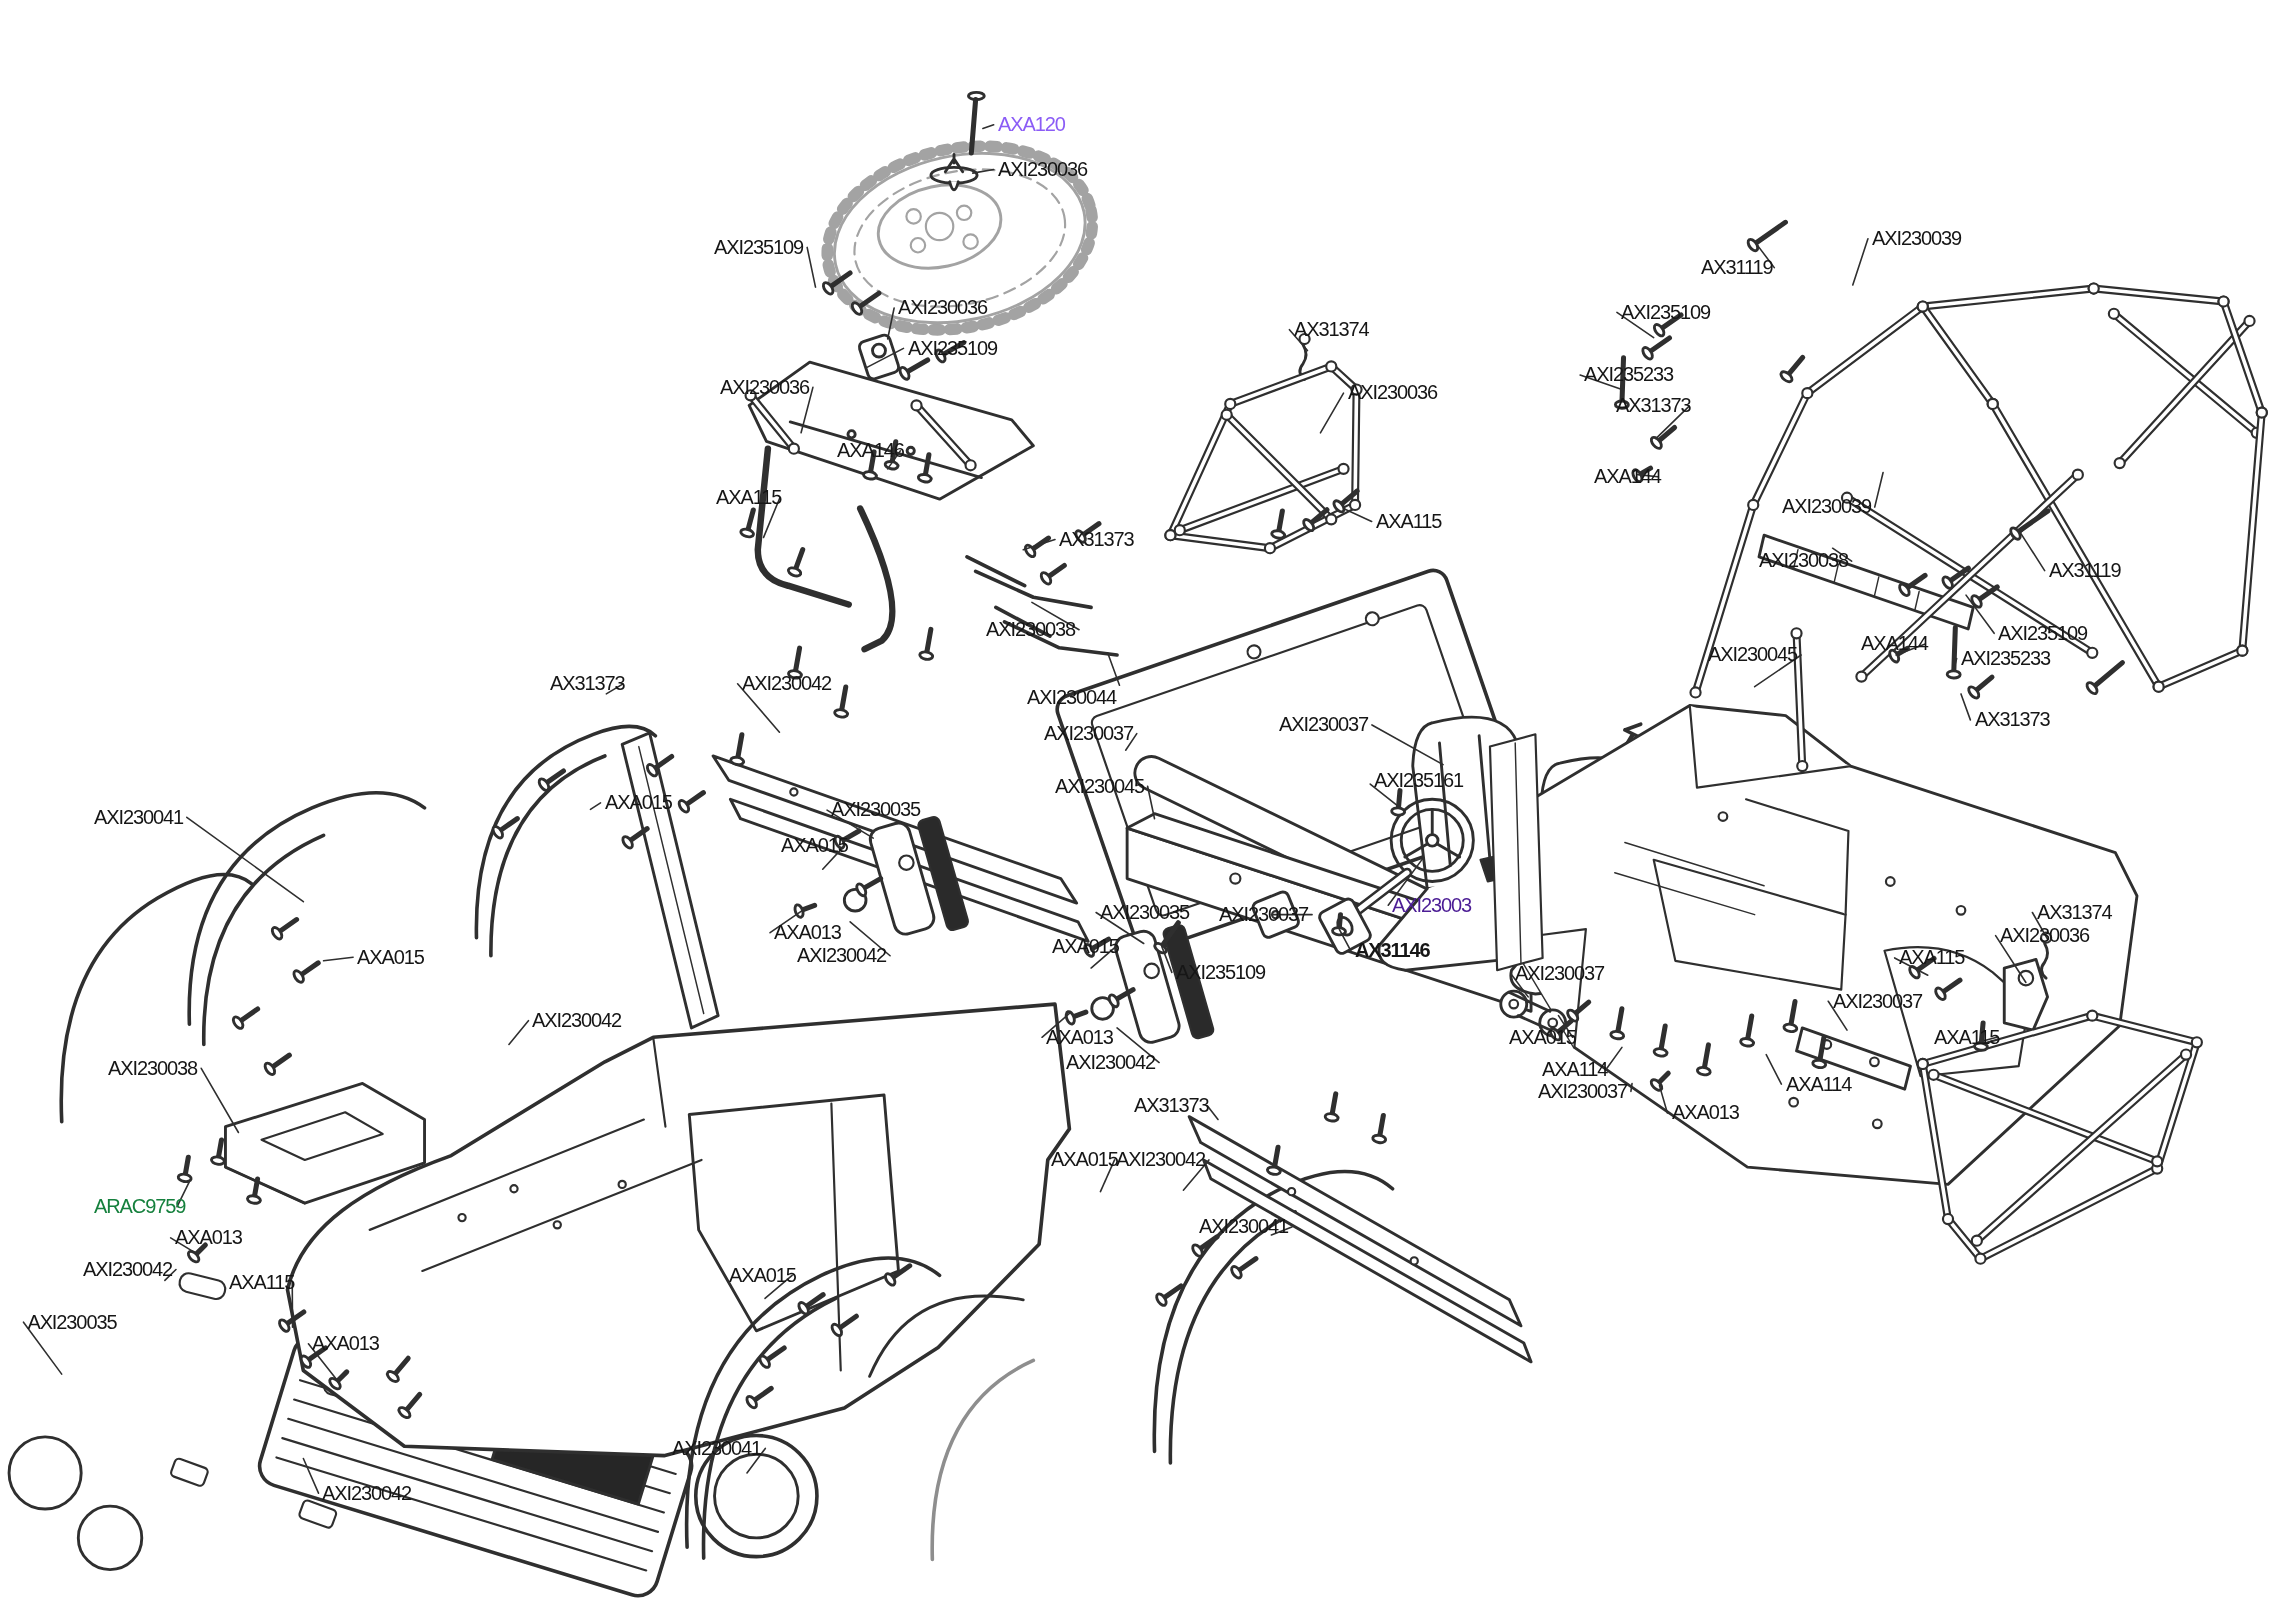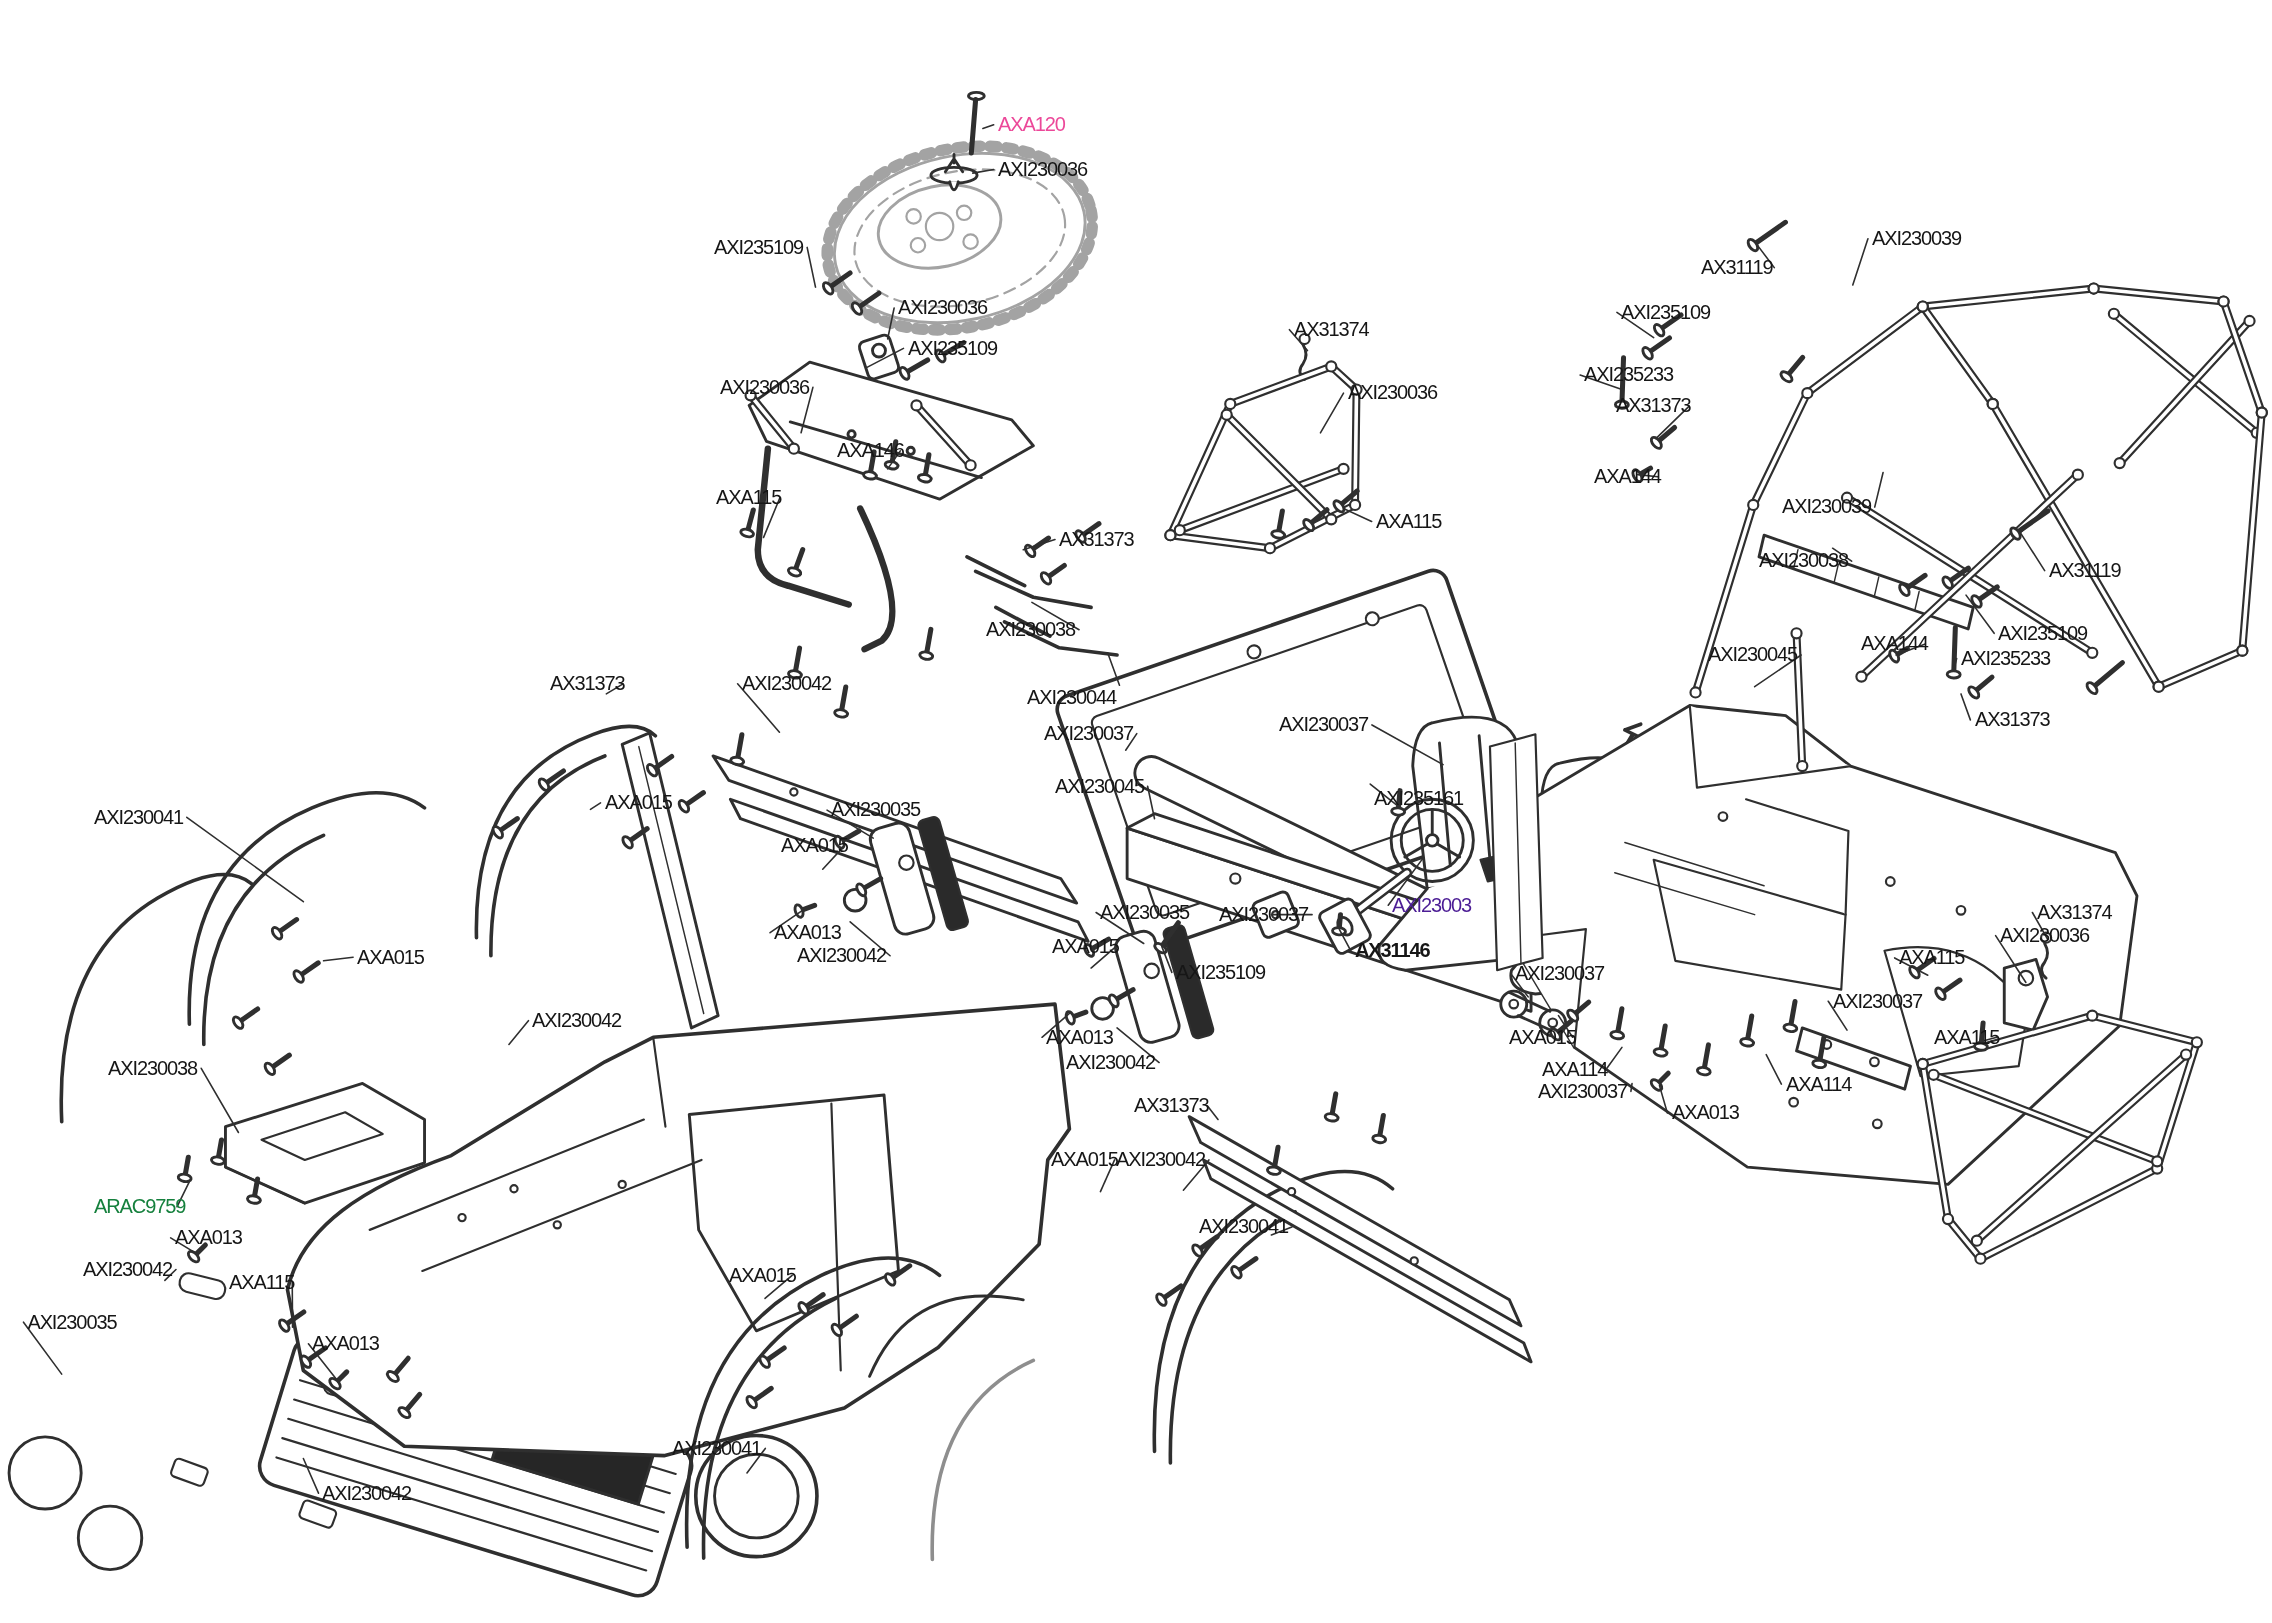--- a/index.html
+++ b/index.html
@@ -739,38 +739,38 @@
         <line x1="2094" y1="1350" x2="2118" y2="1382" stroke="#2f2f2f" stroke-width="2.2"></line>
         <line x1="2534" y1="1388" x2="2560" y2="1428" stroke="#2f2f2f" stroke-width="2.2"></line>
         <line x1="2626" y1="1328" x2="2672" y2="1352" stroke="#2f2f2f" stroke-width="2.2"></line>
         <line x1="2766" y1="1297" x2="2808" y2="1362" stroke="#2f2f2f" stroke-width="2.2"></line>
         <line x1="2817" y1="1265" x2="2838" y2="1302" stroke="#2f2f2f" stroke-width="2.2"></line>
         <line x1="2767.6" y1="1438" x2="2742" y2="1445" stroke="#2f2f2f" stroke-width="2.2"></line>
       </g>
   </svg>
 
   <div id="labels">
-      <div class="lbl" style="left: 998px; top: 114px; color: #ec4899;">AXA120</div>
+      <div class="lbl" style="left: 998px; top: 114px; color: #8b5cf6;">AXA120</div>
       <div class="lbl" style="left: 998px; top: 159px; color: rgb(22, 22, 22);">AXI230036</div>
       <div class="lbl" style="left: 898px; top: 297px; color: rgb(22, 22, 22);">AXI230036</div>
       <div class="lbl" style="left: 714px; top: 237px; color: rgb(22, 22, 22);">AXI235109</div>
       <div class="lbl" style="left: 908px; top: 338px; color: rgb(22, 22, 22);">AXI235109</div>
       <div class="lbl" style="left: 720px; top: 377px; color: rgb(22, 22, 22);">AXI230036</div>
       <div class="lbl" style="left: 837px; top: 440px; color: rgb(22, 22, 22);">AXA146</div>
       <div class="lbl" style="left: 716px; top: 487px; color: rgb(22, 22, 22);">AXA115</div>
       <div class="lbl" style="left: 1294px; top: 319px; color: rgb(22, 22, 22);">AX31374</div>
       <div class="lbl" style="left: 1348px; top: 382px; color: rgb(22, 22, 22);">AXI230036</div>
       <div class="lbl" style="left: 1376px; top: 511px; color: rgb(22, 22, 22);">AXA115</div>
       <div class="lbl" style="left: 1059px; top: 529px; color: rgb(22, 22, 22);">AX31373</div>
       <div class="lbl" style="left: 986px; top: 619px; color: rgb(22, 22, 22);">AXI230038</div>
       <div class="lbl" style="left: 1027px; top: 675px; color: rgb(22, 22, 22); margin-top: 12px;">AXI230044</div>
       <div class="lbl" style="left: 1044px; top: 723px; color: rgb(22, 22, 22);">AXI230037</div>
       <div class="lbl" style="left: 1279px; top: 714px; color: rgb(22, 22, 22);">AXI230037</div>
       <div class="lbl" style="left: 1055px; top: 776px; color: rgb(22, 22, 22);">AXI230045</div>
-      <div class="lbl" style="left: 1374px; top: 788px; color: rgb(22, 22, 22);">AXI235161</div>
+      <div class="lbl" style="left: 1374px; top: 770px; color: rgb(22, 22, 22);">AXI235161</div>
       <div class="lbl" style="left: 1392px; top: 895px; color: #4c1d95;">AXI23003</div>
       <div class="lbl" style="left: 1355px; top: 940px; color: rgb(22, 22, 22); font-weight: bold;">AX31146</div>
       <div class="lbl" style="left: 1176px; top: 962px; color: rgb(22, 22, 22);">AXI235109</div>
       <div class="lbl" style="left: 1219px; top: 904px; color: rgb(22, 22, 22);">AXI230037</div>
       <div class="lbl" style="left: 1701px; top: 257px; color: rgb(22, 22, 22);">AX31119</div>
       <div class="lbl" style="left: 1872px; top: 228px; color: rgb(22, 22, 22);">AXI230039</div>
       <div class="lbl" style="left: 1621px; top: 302px; color: rgb(22, 22, 22);">AXI235109</div>
       <div class="lbl" style="left: 1584px; top: 364px; color: rgb(22, 22, 22);">AXI235233</div>
       <div class="lbl" style="left: 1616px; top: 395px; color: rgb(22, 22, 22);">AX31373</div>
       <div class="lbl" style="left: 1594px; top: 466px; color: rgb(22, 22, 22);">AXA144</div>

